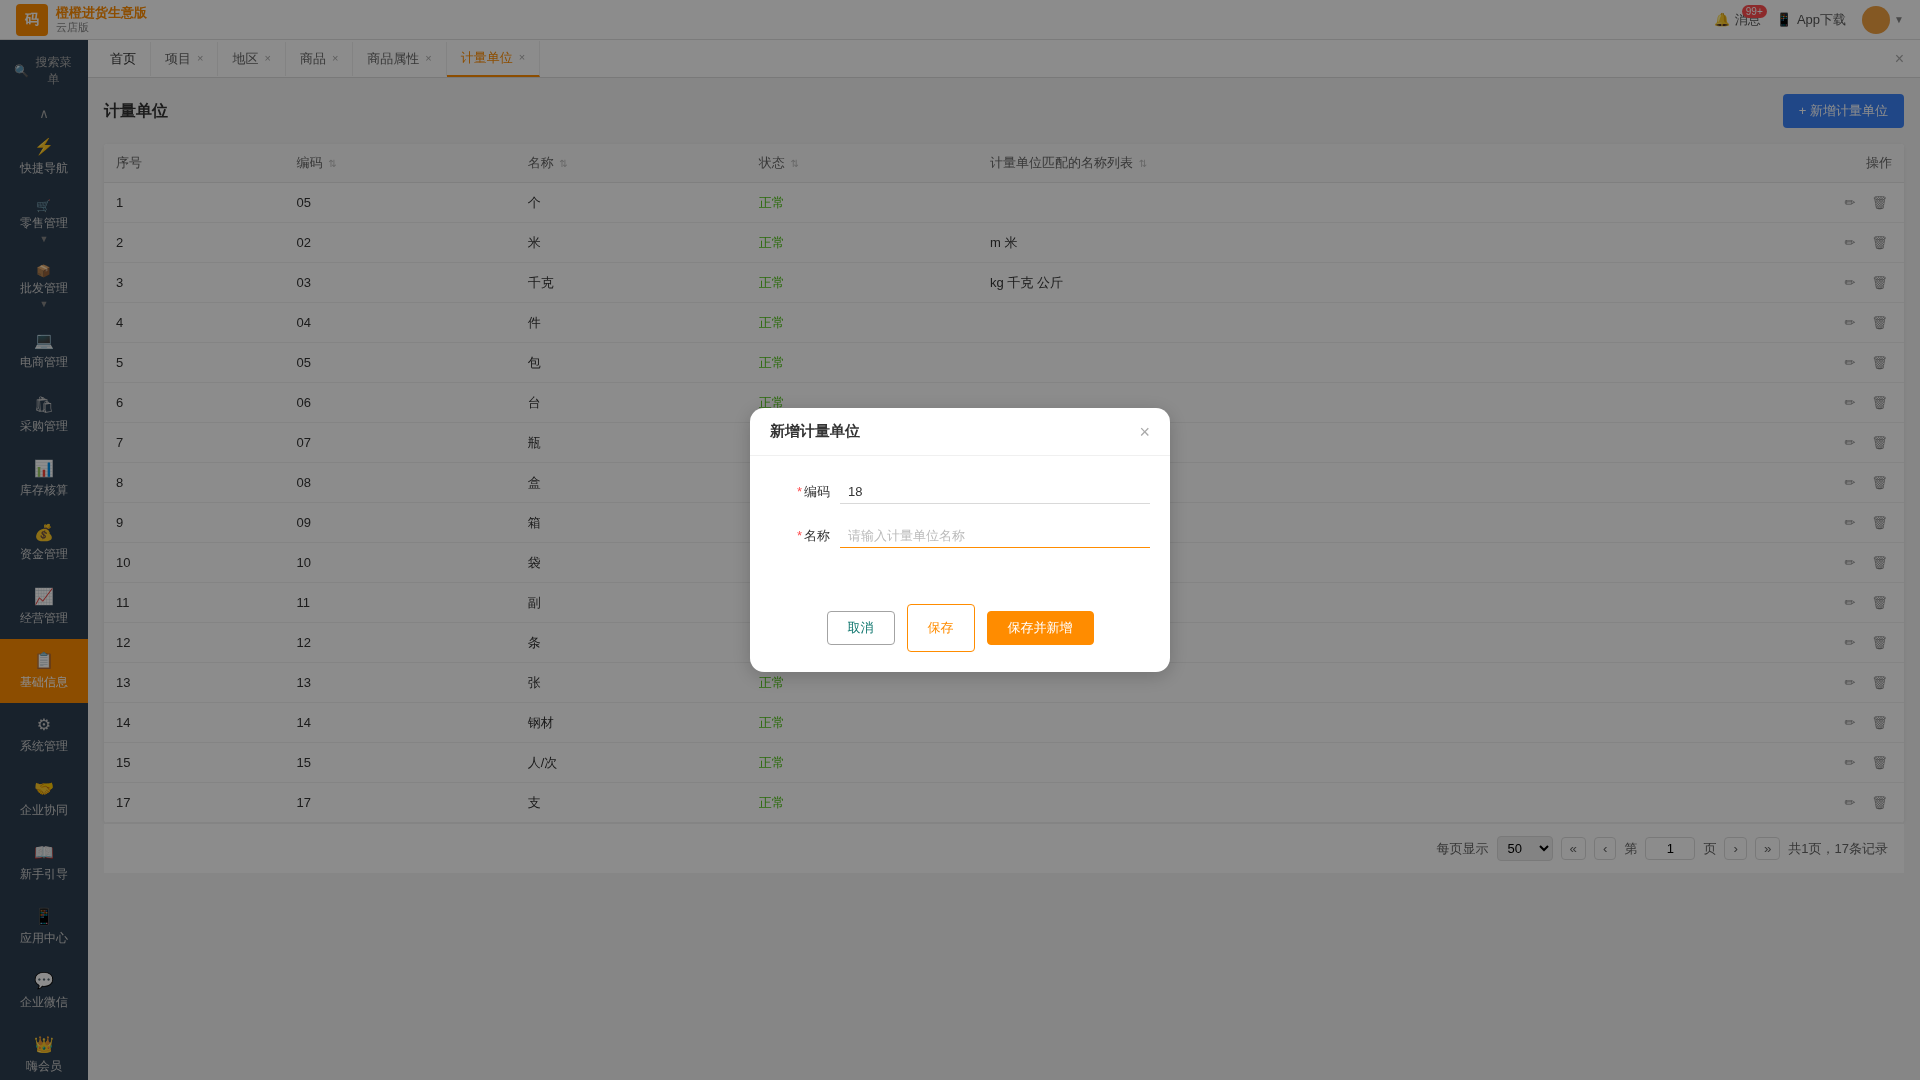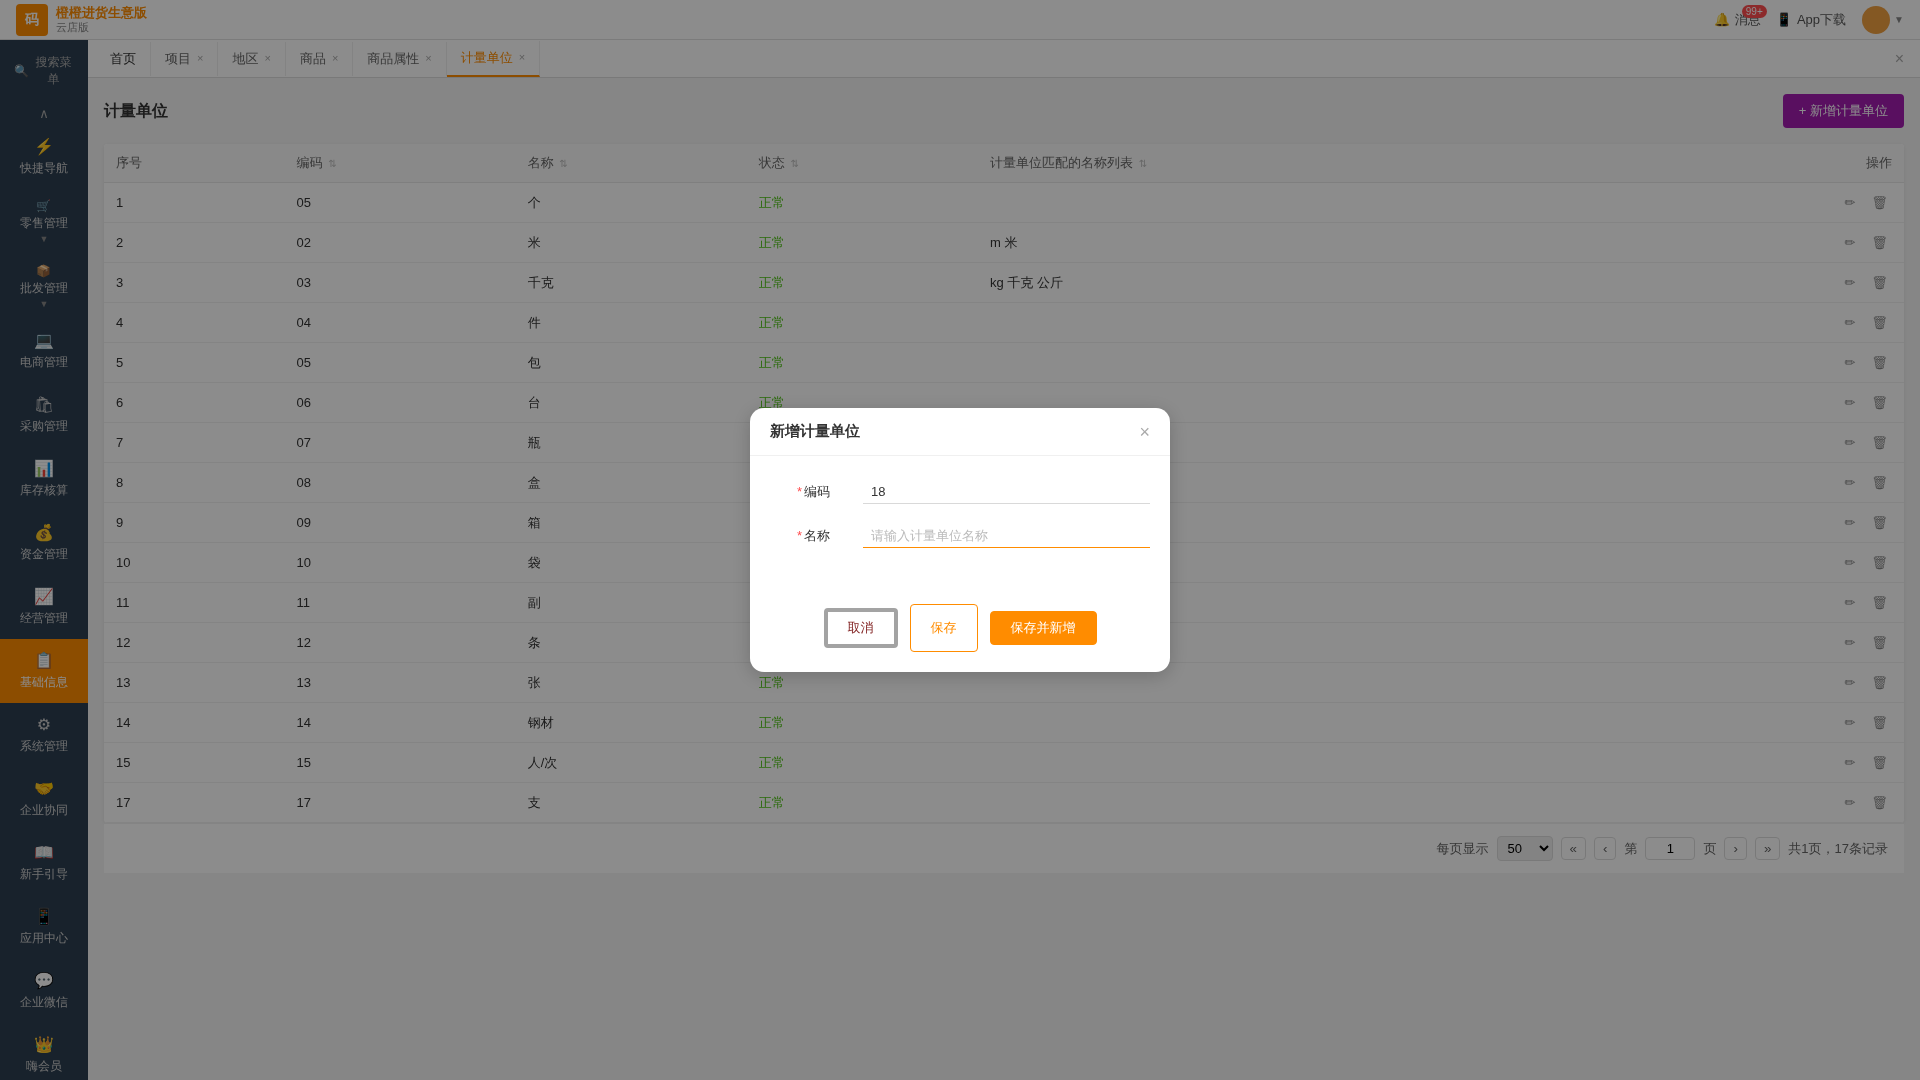--- a/index.html
+++ b/index.html
@@ -37,21 +37,21 @@
     
     .tab { display: flex; align-items: center; padding: 8px 14px; cursor: pointer; color: #666; border-right: 1px solid #eee; font-size: 13px; white-space: nowrap; }
     .tab.home { color: #333; }
     .tab.active { color: #ff8c00; border-bottom: 2px solid #ff8c00; }
     .tab .close-btn { margin-left: 6px; color: #aaa; font-size: 11px; line-height: 1; cursor: pointer; }
     .tab-close-all { margin-left: auto; color: #aaa; cursor: pointer; padding: 0 8px; font-size: 16px; }
 
     
     .page-header { display: flex; align-items: center; justify-content: space-between; margin-bottom: 16px; }
     .page-title { font-size: 16px; font-weight: 600; color: #333; }
-    .add-btn { background: #a21caf; color: white; border: none; padding: 8px 16px; border-radius: 4px; cursor: pointer; font-size: 13px; display: flex; align-items: center; gap: 4px; }
+    .add-btn { background: #3b82f6; color: white; border: none; padding: 8px 16px; border-radius: 4px; cursor: pointer; font-size: 13px; display: flex; align-items: center; gap: 4px; }
 
     
     .data-table { width: 100%; border-collapse: collapse; background: #fff; }
     .data-table th { background: #fafafa; padding: 10px 12px; text-align: left; color: #666; font-weight: 500; border-bottom: 1px solid #e8e8e8; white-space: nowrap; }
     .data-table td { padding: 10px 12px; border-bottom: 1px solid #f0f0f0; color: #333; }
     .sort-icon { color: #bbb; font-size: 10px; margin-left: 2px; }
     .status-normal { color: #52c41a; }
     .action-btn { color: #888; cursor: pointer; padding: 2px 4px; }
     .actions-cell { display: flex; align-items: center; gap: 8px; }
 
@@ -61,28 +61,28 @@
     .page-nav-btn { border: 1px solid #ddd; background: #fff; padding: 3px 8px; border-radius: 4px; cursor: pointer; color: #666; }
     .page-input { border: 1px solid #ddd; border-radius: 4px; padding: 3px 8px; width: 50px; text-align: center; font-size: 13px; }
 
     
     .modal-overlay { position: fixed; top: 0; left: 0; width: 100%; height: 100%; background: rgba(0,0,0,0.45); z-index: 1000; display: flex; align-items: center; justify-content: center; }
     .modal { background: #fff; border-radius: 14px; width: 420px; box-shadow: 0 4px 20px rgba(0,0,0,0.2); overflow: hidden; }
     .modal-header { padding: 14px 20px; border-bottom: 1px solid #f0f0f0; display: flex; align-items: center; justify-content: space-between; }
     .modal-title { font-size: 15px; font-weight: 600; color: #333; }
     .modal-close { color: #aaa; cursor: pointer; font-size: 18px; background: none; border: none; line-height: 1; }
     .modal-body { padding: 24px 20px; }
-    .form-item { display: flex; align-items: center; margin-bottom: 20px; gap: 23px; }
+    .form-item { display: flex; align-items: center; margin-bottom: 20px; }
     .form-label { width: 60px; text-align: right; color: #333; font-size: 13px; flex-shrink: 0; margin-right: 10px; }
     .form-label .required { color: #ff4d4f; margin-right: 2px; }
     .form-input { flex: 1; border: none; border-bottom: 1px solid #d9d9d9; padding: 4px 8px; font-size: 13px; outline: none; color: #333; }
     .form-input.focused { border-bottom-color: #ff8c00; }
     .form-input::placeholder { color: #bbb; }
     .modal-footer { padding: 12px 20px 20px; display: flex; align-items: center; justify-content: center; gap: 12px; }
-    .btn-cancel { border: 4px solid #a3a3a3; background: #fff; color: #7f1d1d; padding: 7px 20px; border-radius: 4px; cursor: pointer; font-size: 13px; }
+    .btn-cancel { border: 1px solid #a3a3a3; background: #fff; color: #0f766e; padding: 7px 20px; border-radius: 4px; cursor: pointer; font-size: 13px; }
     .btn-save { background: #fff; border: 1px solid #ff8c00; color: #ff8c00; padding: 14px 20px; border-radius: 4px; cursor: pointer; font-size: 13px; }
     .btn-save-continue { background: #ff8c00; border: 1px solid #ff8c00; color: #fff; padding: 7px 20px; border-radius: 4px; cursor: pointer; font-size: 13px; }
 
     .table-wrapper { background: #fff; border-radius: 4px; overflow: hidden; box-shadow: 0 1px 4px rgba(0,0,0,0.08); }
   </style>
 </head>
 <body>
 
 <div class="app-wrapper">
 

